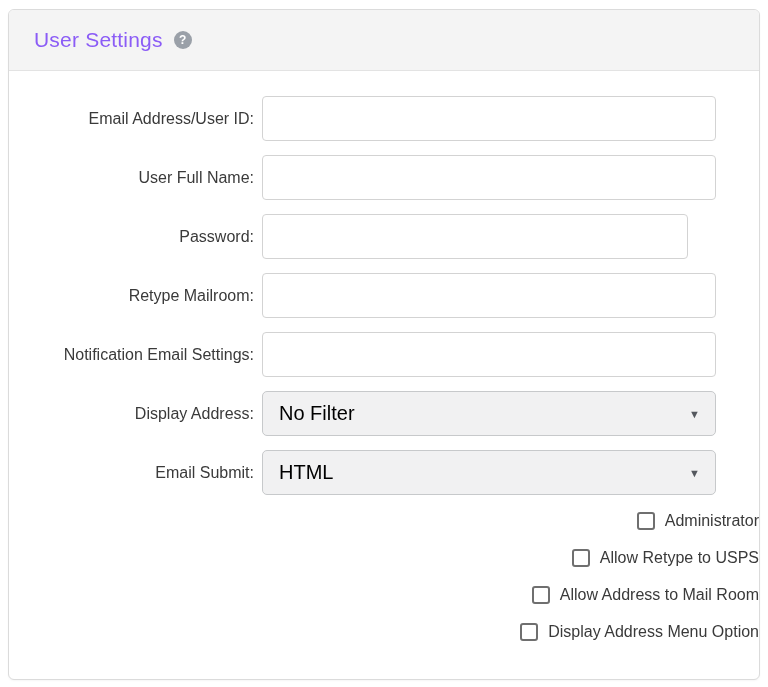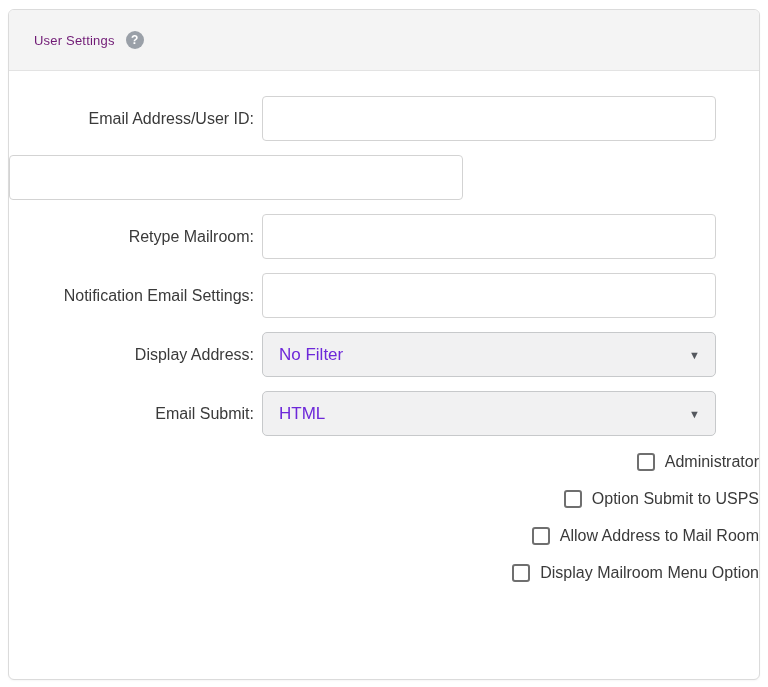--- a/index.html
+++ b/index.html
@@ -21,22 +21,22 @@
   }
   .card-header {
     height: 61px;
     background: #f4f4f4;
     border-bottom: 1px solid #e3e3e3;
     display: flex;
     align-items: center;
     padding-left: 25px;
   }
   .card-title {
-    font-size: 13px;
-    color: #701a75;
+    font-size: 21px;
+    color: #8b5cf6;
     letter-spacing: 0.2px;
   }
   .help-icon {
     display: inline-flex;
     align-items: center;
     justify-content: center;
     width: 18px; height: 18px;
     margin-left: 11px;
     border-radius: 50%;
     background: #9aa0a8;
@@ -80,22 +80,22 @@
     width: 454px;
     border: 1px solid #c7c9cb;
     border-radius: 5px;
     background: #f1f1f2;
     display: flex;
     align-items: center;
     padding: 0 16px;
     cursor: pointer;
   }
   .select-value {
-    font-size: 17px;
-    color: #6d28d9;
+    font-size: 20px;
+    color: #000000;
   }
   .select-arrow {
     position: absolute;
     right: 15px;
     top: 50%;
     transform: translateY(-50%);
     font-size: 11px;
     color: #54585e;
   }
   .checkbox-section { margin-top: 13px; }
@@ -131,23 +131,28 @@
   </div>
 
   <div class="card-body">
 
     <div class="form-row">
       <label class="form-label">Email Address/User ID:</label>
       <input class="text-input" type="text" value="" style="">
     </div>
 
     <div class="form-row">
+      <label class="form-label">User Full Name:</label>
       <input class="text-input" type="text" value="" style="">
     </div>
 
+    <div class="form-row">
+      <label class="form-label">Password:</label>
+      <input class="text-input narrow" type="password" value="" style="">
+    </div>
 
     <div class="form-row">
       <label class="form-label">Retype Mailroom:</label>
       <input class="text-input" type="password" value="" style="">
     </div>
 
     <div class="form-row">
       <label class="form-label">Notification Email Settings:</label>
       <input class="text-input" type="text" value="" style="">
     </div>
@@ -170,29 +175,29 @@
 
     <div class="checkbox-section">
 
       <div class="checkbox-row">
         <span class="checkbox-box"></span>
         <span class="checkbox-label">Administrator</span>
       </div>
 
       <div class="checkbox-row">
         <span class="checkbox-box"></span>
-        <span class="checkbox-label">Option Submit to USPS</span>
+        <span class="checkbox-label">Allow Retype to USPS</span>
       </div>
 
       <div class="checkbox-row">
         <span class="checkbox-box"></span>
         <span class="checkbox-label">Allow Address to Mail Room</span>
       </div>
 
       <div class="checkbox-row">
         <span class="checkbox-box"></span>
-        <span class="checkbox-label">Display Mailroom Menu Option</span>
+        <span class="checkbox-label">Display Address Menu Option</span>
       </div>
 
     </div>
 
   </div>
 </div>
 
 </body></html>

